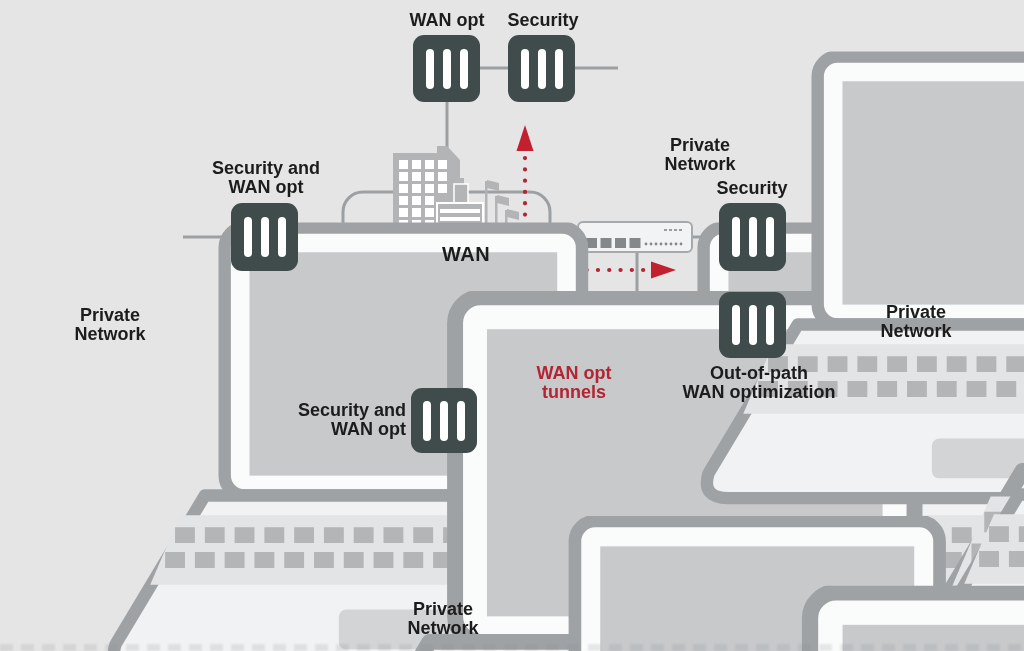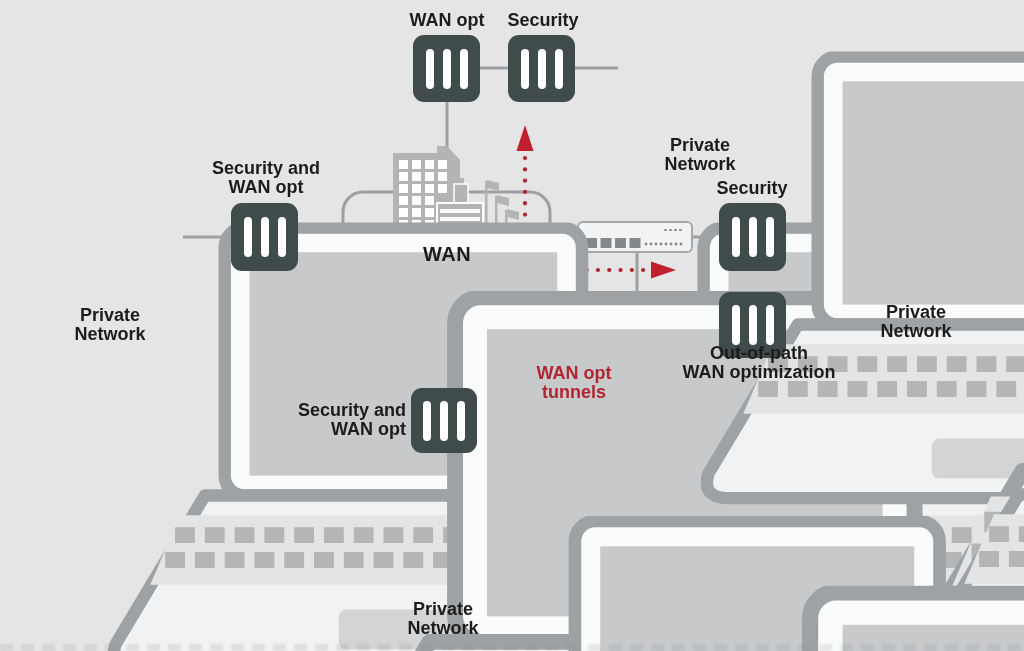--- a/index.html
+++ b/index.html
@@ -224,25 +224,25 @@
       <i></i>
       <i></i>
       <i></i>
     </div>
 
   <div class="lbl" style="left:447px;top:11px;">WAN opt</div>
   <div class="lbl" style="left:543px;top:11px;">Security</div>
   <div class="lbl" style="left:266px;top:159px;">Security and
 WAN opt</div>
   <div class="lbl" style="left:752px;top:179px;">Security</div>
-  <div class="lbl" style="left:759px;top:344px;">Out-of-path
+  <div class="lbl" style="left:759px;top:364px;">Out-of-path
 WAN optimization</div>
   <div class="lbl right-align" style="right:618px;top:401px;width:150px;">Security and
 WAN opt</div>
-  <div class="lbl wan-big" style="left:447px;top:245px;">WAN</div>
+  <div class="lbl wan-big" style="left:466px;top:245px;">WAN</div>
   <div class="lbl red" style="left:574px;top:364px;">WAN opt
 tunnels</div>
   <div class="lbl" style="left:110px;top:306px;">Private
 Network</div>
   <div class="lbl" style="left:700px;top:136px;">Private
 Network</div>
   <div class="lbl" style="left:916px;top:303px;">Private
 Network</div>
   <div class="lbl" style="left:443px;top:600px;">Private
 Network</div>

